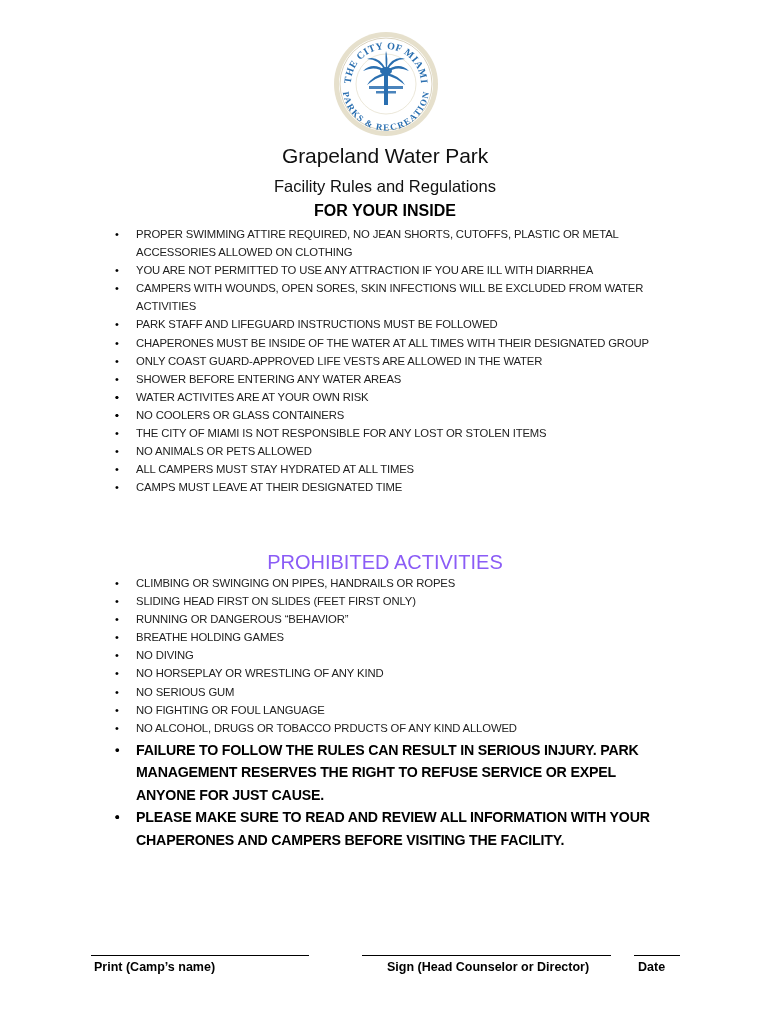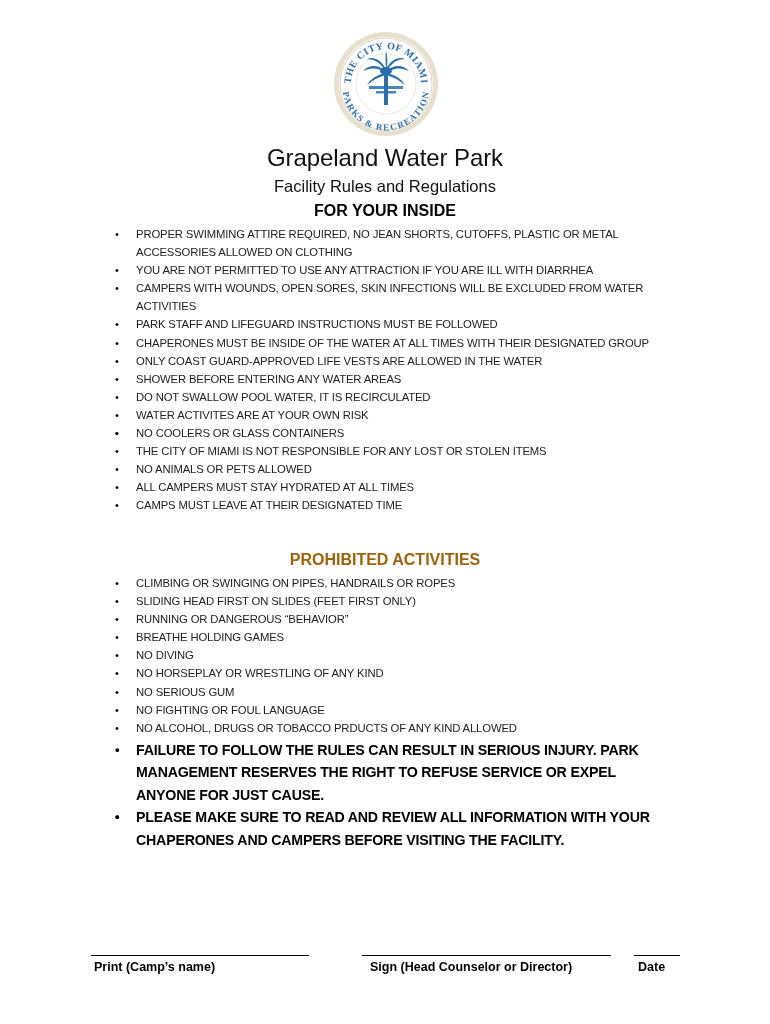--- a/index.html
+++ b/index.html
@@ -1,23 +1,23 @@
 <!DOCTYPE html>
 <html><head>
 <meta charset="utf-8">
 <style>
   html, body { margin: 0; padding: 0; background: #ffffff; }
   body { width: 770px; height: 1024px; position: relative; overflow: hidden;
          font-family: "Liberation Sans", "DejaVu Sans", sans-serif; color: #111; }
   .logo { position: absolute; left: 333px; top: 31px; width: 106px; height: 106px; }
   .title { position: absolute; left: 0; width: 770px; text-align: center; }
-  .t1 { top: 144px; font-size: 24px; letter-spacing: -0.1px; color: #111; }
+  .t1 { top: 144px; font-size: 21px; letter-spacing: -0.1px; color: #111; }
   .t2 { top: 177px; font-size: 16.5px; color: #111; text-align: center; }
   .t3 { top: 202px; font-size: 16px; font-weight: bold; color: #000; }
-  .t4 { top: 551px; font-size: 16px; font-weight: bold; color: #a16207; left: 150px; width: 470px; }
+  .t4 { top: 551px; font-size: 20px; font-weight: normal; color: #8b5cf6; left: 150px; width: 470px; }
   ul.rules { position: absolute; left: 110px; margin: 0; padding: 0; list-style: none; width: 570px; }
   ul.rules li { position: relative; padding-left: 26px; font-size: 11.3px; line-height: 18.1px;
                 color: #222; letter-spacing: -0.15px; }
   ul.rules li .bullet { position: absolute; left: 5px; top: 0; font-size: 11px; color: #000; }
   ul.bold li { font-size: 14.2px; line-height: 22.4px; font-weight: bold; color: #000; letter-spacing: -0.2px; }
   ul.bold li .bullet { font-size: 13px; }
   .sig-line { position: absolute; height: 0; border-top: 1.3px solid #000; top: 955px; }
   .sig-label { position: absolute; top: 960px; font-size: 12.5px; font-weight: bold; color: #000; }
 </style>
 </head>
@@ -61,21 +61,21 @@
 <div class="title t3">FOR YOUR INSIDE</div>
 
 <ul class="rules" style="top:225px;">
   <li><span class="bullet">•</span><span>PROPER SWIMMING ATTIRE REQUIRED, NO JEAN SHORTS, CUTOFFS, PLASTIC OR METAL ACCESSORIES ALLOWED ON CLOTHING</span></li>
   <li><span class="bullet">•</span><span>YOU ARE NOT PERMITTED TO USE ANY ATTRACTION IF YOU ARE ILL WITH DIARRHEA</span></li>
   <li><span class="bullet">•</span><span>CAMPERS WITH WOUNDS, OPEN SORES, SKIN INFECTIONS WILL BE EXCLUDED FROM WATER ACTIVITIES</span></li>
   <li><span class="bullet">•</span><span>PARK STAFF AND LIFEGUARD INSTRUCTIONS MUST BE FOLLOWED</span></li>
   <li><span class="bullet">•</span><span>CHAPERONES MUST BE INSIDE OF THE WATER AT ALL TIMES WITH THEIR DESIGNATED GROUP</span></li>
   <li><span class="bullet">•</span><span>ONLY COAST GUARD-APPROVED LIFE VESTS ARE ALLOWED IN THE WATER</span></li>
   <li><span class="bullet">•</span><span>SHOWER BEFORE ENTERING ANY WATER AREAS</span></li>
-  <li><span class="bullet">•</span><span>DO NOT SWALLOW POOL WATER, IT IS RECIRCULATED</span></li>
+  <li><span class="bullet">•</span></li>
   <li><span class="bullet">•</span><span>WATER ACTIVITES ARE AT YOUR OWN RISK</span></li>
   <li><span class="bullet">•</span></li>
   <li><span class="bullet">•</span><span>NO COOLERS OR GLASS CONTAINERS</span></li>
   <li><span class="bullet">•</span><span>THE CITY OF MIAMI IS NOT RESPONSIBLE FOR ANY LOST OR STOLEN ITEMS</span></li>
   <li><span class="bullet">•</span><span>NO ANIMALS OR PETS ALLOWED</span></li>
   <li><span class="bullet">•</span><span>ALL CAMPERS MUST STAY HYDRATED AT ALL TIMES</span></li>
   <li><span class="bullet">•</span><span>CAMPS MUST LEAVE AT THEIR DESIGNATED TIME</span></li>
 </ul>
 
 <div class="title t4">PROHIBITED ACTIVITIES</div>
@@ -95,16 +95,16 @@
 <ul class="rules bold" style="top:739px; width:560px;">
   <li><span class="bullet">•</span><span>FAILURE TO FOLLOW THE RULES CAN RESULT IN SERIOUS INJURY.  PARK MANAGEMENT RESERVES THE RIGHT TO REFUSE SERVICE OR EXPEL ANYONE FOR JUST CAUSE.</span></li>
   <li><span class="bullet">•</span></li>
   <li><span class="bullet">•</span><span>PLEASE MAKE SURE TO READ AND REVIEW ALL INFORMATION WITH YOUR CHAPERONES AND CAMPERS BEFORE VISITING THE FACILITY.</span></li>
 </ul>
 
 <div class="sig-line" style="left:91px; width:218px;"></div>
 <div class="sig-label" style="left:94px;">Print (Camp’s name)</div>
 
 <div class="sig-line" style="left:362px; width:249px;"></div>
-<div class="sig-label" style="left:370px;">Sign (Head Counselor or Director)</div>
+<div class="sig-label" style="left:387px;">Sign (Head Counselor or Director)</div>
 
 <div class="sig-line" style="left:634px; width:46px;"></div>
 <div class="sig-label" style="left:638px;">Date</div>
 
 </body></html>

